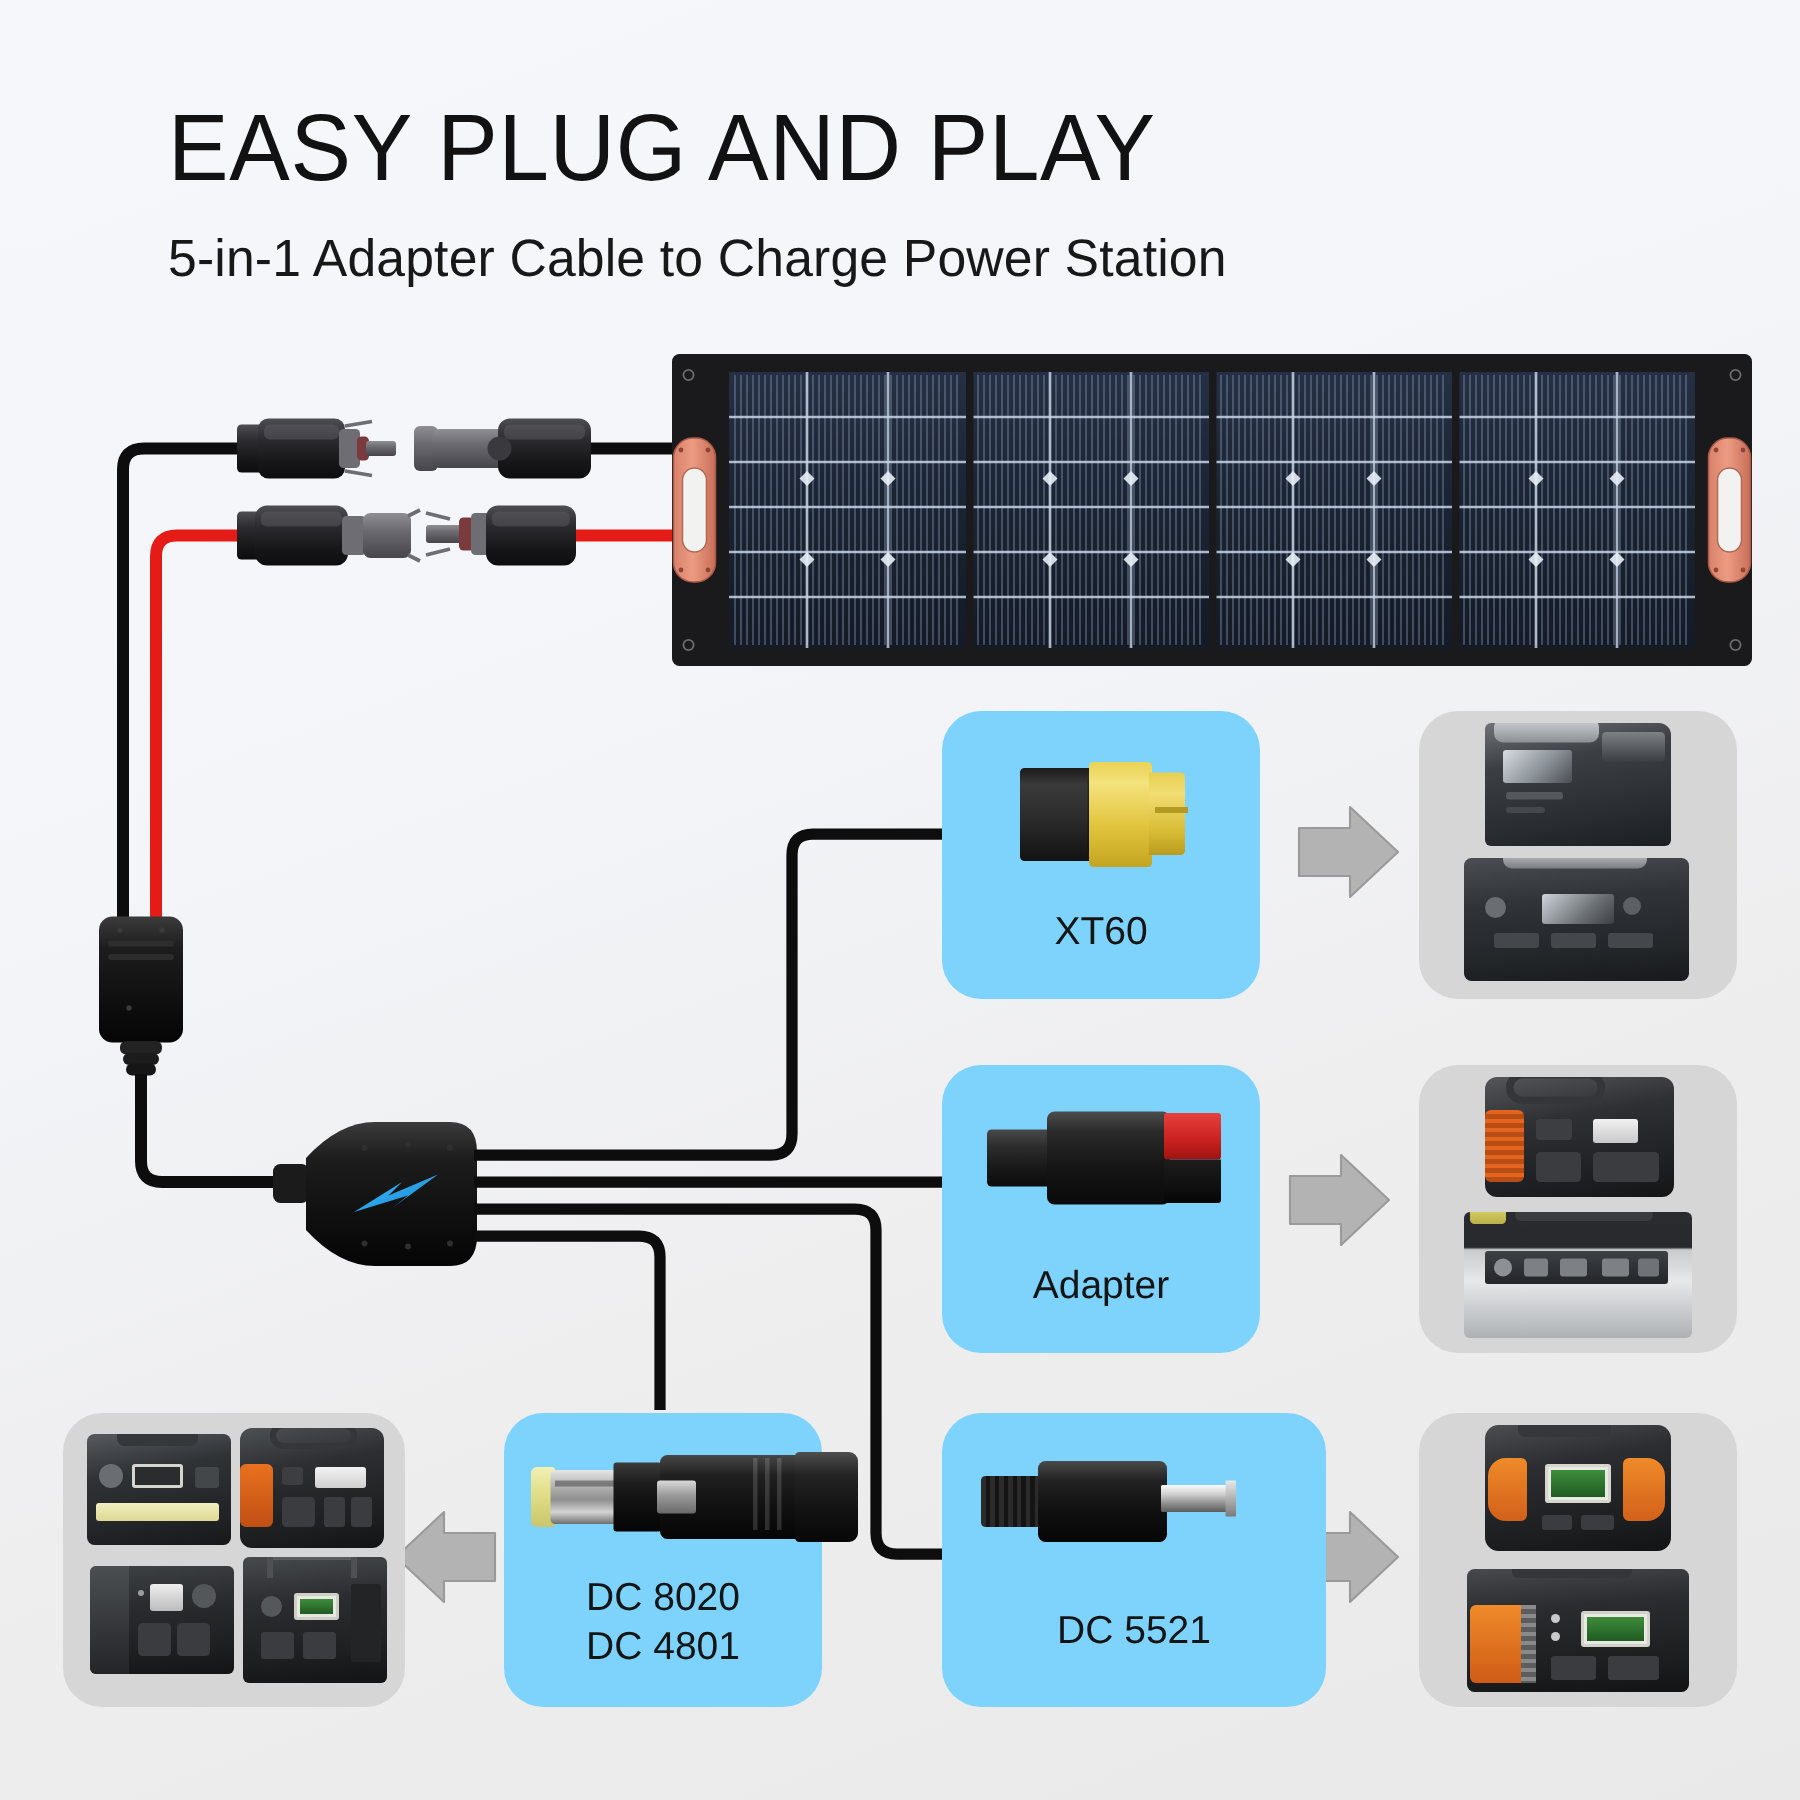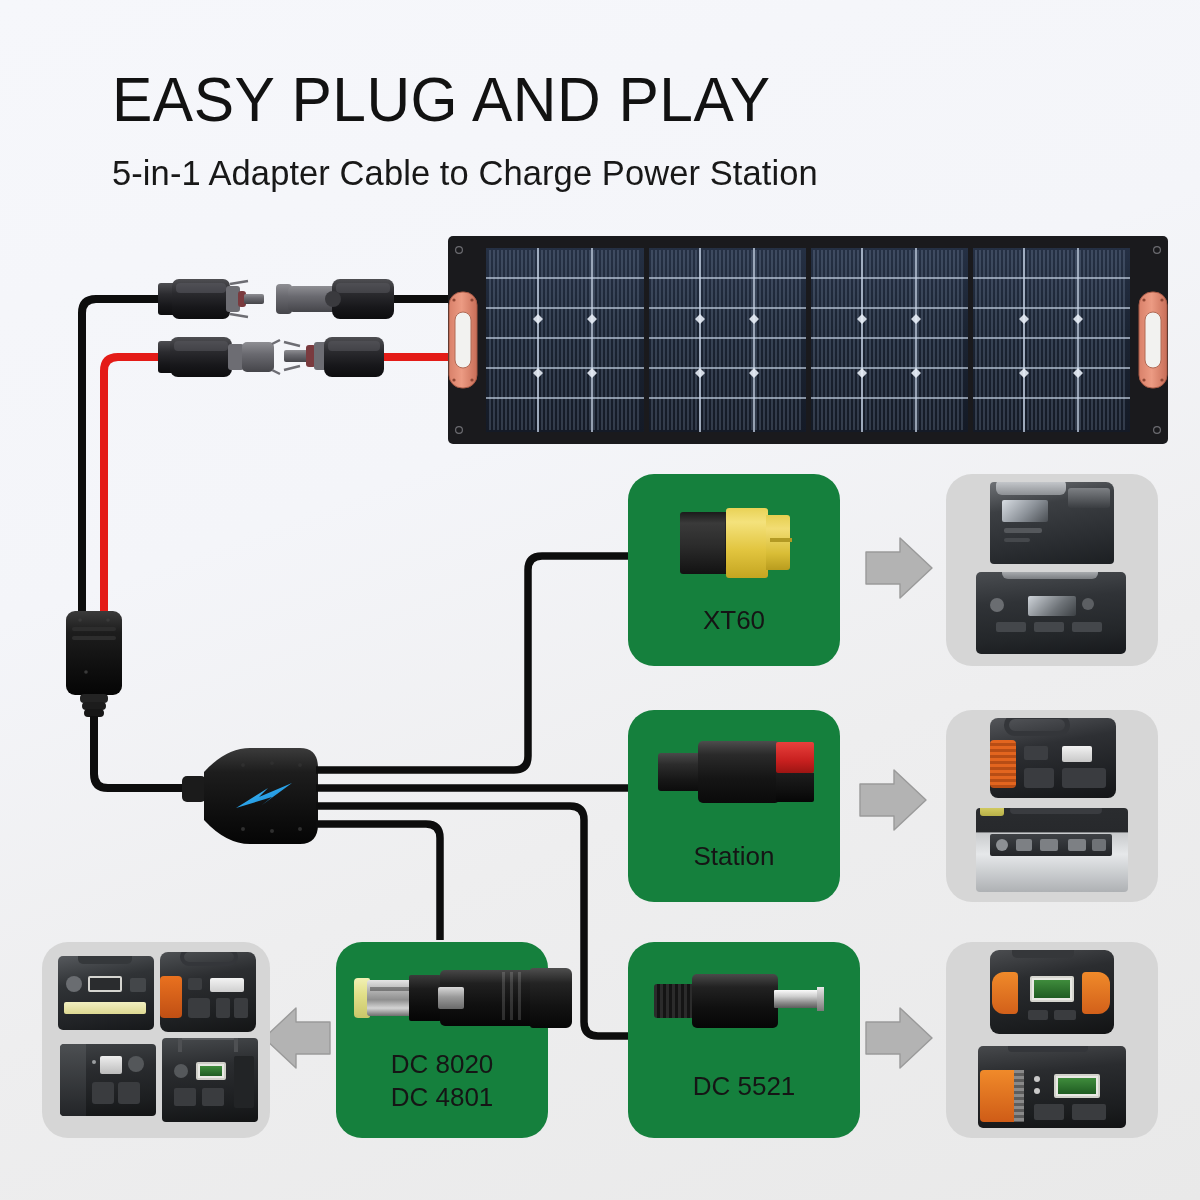--- a/index.html
+++ b/index.html
@@ -24,21 +24,21 @@
     margin-top:22px; font-size:35px; font-weight:400;
     color:#181818; white-space:nowrap; letter-spacing:0.1px;
     transform:scaleX(0.985); transform-origin:left center;
   }
 
   
   .layer { position:absolute; inset:0; pointer-events:none; }
 
   
   .card {
-    position:absolute; background:#15803d; border-radius:26px;
+    position:absolute; background:#7dd3fc; border-radius:26px;
   }
   .card.device { background:#d6d6d6; }
   .card-label {
     position:absolute; left:0; right:0; text-align:center;
     color:#151515; font-size:26px; line-height:1.26; white-space:pre;
   }
 
   
   .art { position:absolute; }
 
@@ -402,40 +402,40 @@
     <div class="card-label" style="top:130px;">XT60</div>
   </div>
 
   <div class="card" style="left:628px; top:710px; width:212px; height:192px;">
     <div class="art" style="left:30px; top:28px; width:160px; height:70px;">
       <div class="and-tail"></div>
       <div class="and-body"></div>
       <div class="and-red"></div>
       <div class="and-blk"></div>
     </div>
-    <div class="card-label" style="top:130px;">Station</div>
+    <div class="card-label" style="top:130px;">Adapter</div>
   </div>
 
   <div class="card" style="left:336px; top:942px; width:212px; height:196px;">
     <div class="art" style="left:18px; top:26px; width:220px; height:62px;">
       <div class="dc8-tip"></div>
       <div class="dc8-metal"></div>
       <div class="dc8-neck"></div>
       <div class="dc8-body"></div>
       <div class="dc8-grip" style="left:148px;"></div>
       <div class="dc8-grip" style="left:156px;"></div>
       <div class="dc8-grip" style="left:164px;"></div>
       <div class="dc8-end"></div>
       <div class="dc8-ring"></div>
     </div>
     <div class="card-label" style="top:106px;">DC 8020
 DC 4801</div>
   </div>
 
-  <div class="card" style="left:628px; top:942px; width:232px; height:196px;">
+  <div class="card" style="left:628px; top:942px; width:256px; height:196px;">
     <div class="art" style="left:26px; top:30px; width:180px; height:58px;">
       <div class="dc5-grip"></div>
       <div class="dc5-body"></div>
       <div class="dc5-shaft"></div>
       <div class="dc5-pinend"></div>
     </div>
     <div class="card-label" style="top:128px;">DC 5521</div>
   </div>
 
   <div class="card device" style="left:946px; top:474px; width:212px; height:192px;">

